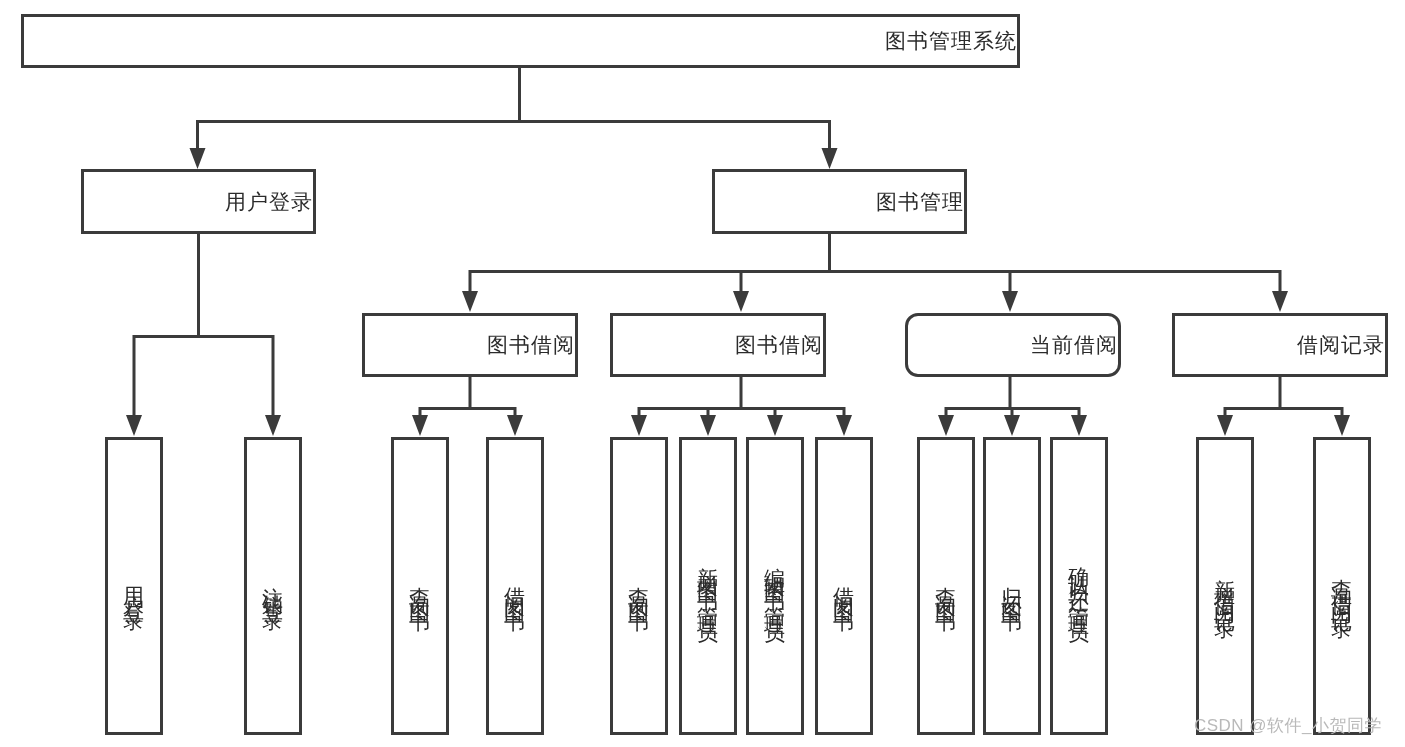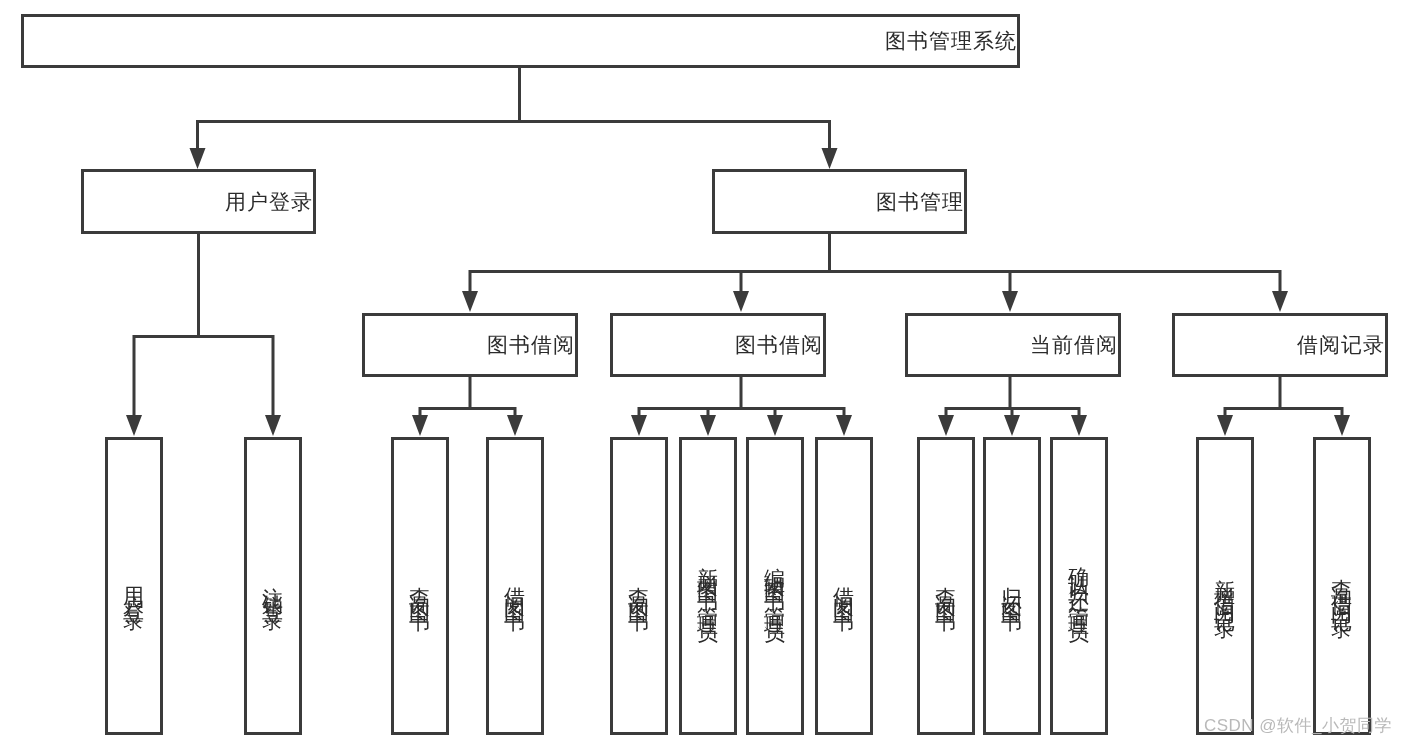--- a/index.html
+++ b/index.html
@@ -50,40 +50,40 @@
     letter-spacing: 8px;
     color: #2b2b2b;
     white-space: nowrap;
   }
   
   .n-root  { left: 21px;   top: 14px;  width: 999px; height: 54px; }
   .n-l2a   { left: 81px;   top: 169px; width: 235px; height: 65px; }
   .n-l2b   { left: 712px;  top: 169px; width: 255px; height: 65px; }
   .n-l3a   { left: 362px;  top: 313px; width: 216px; height: 64px; }
   .n-l3b   { left: 610px;  top: 313px; width: 216px; height: 64px; }
-  .n-l3c   { left: 905px;  top: 313px; width: 216px; height: 64px; }
+  .n-l3c   { left: 905px;  top: 313px; width: 216px; height: 64px; border-radius: 13px; }
   .n-l3d   { left: 1172px; top: 313px; width: 216px; height: 64px; }
   
   .lf-a1 { left: 105px; }
   .lf-a2 { left: 244px; }
   .lf-b1 { left: 391px; }
   .lf-b2 { left: 486px; }
   .lf-c1 { left: 610px; }
   .lf-c2 { left: 679px; }
   .lf-c3 { left: 746px; }
   .lf-c4 { left: 815px; }
   .lf-d1 { left: 917px; }
   .lf-d2 { left: 983px; }
   .lf-d3 { left: 1050px; }
   .lf-e1 { left: 1196px; }
   .lf-e2 { left: 1313px; }
   .watermark {
     position: absolute;
     top: 714px;
-    right: 13px;
+    right: 23px;
     font-size: 17px;
     color: #b9b9b9;
     letter-spacing: 0.5px;
     z-index: 5;
     white-space: nowrap;
   }
 </style>
 </head>
 <body>
 

